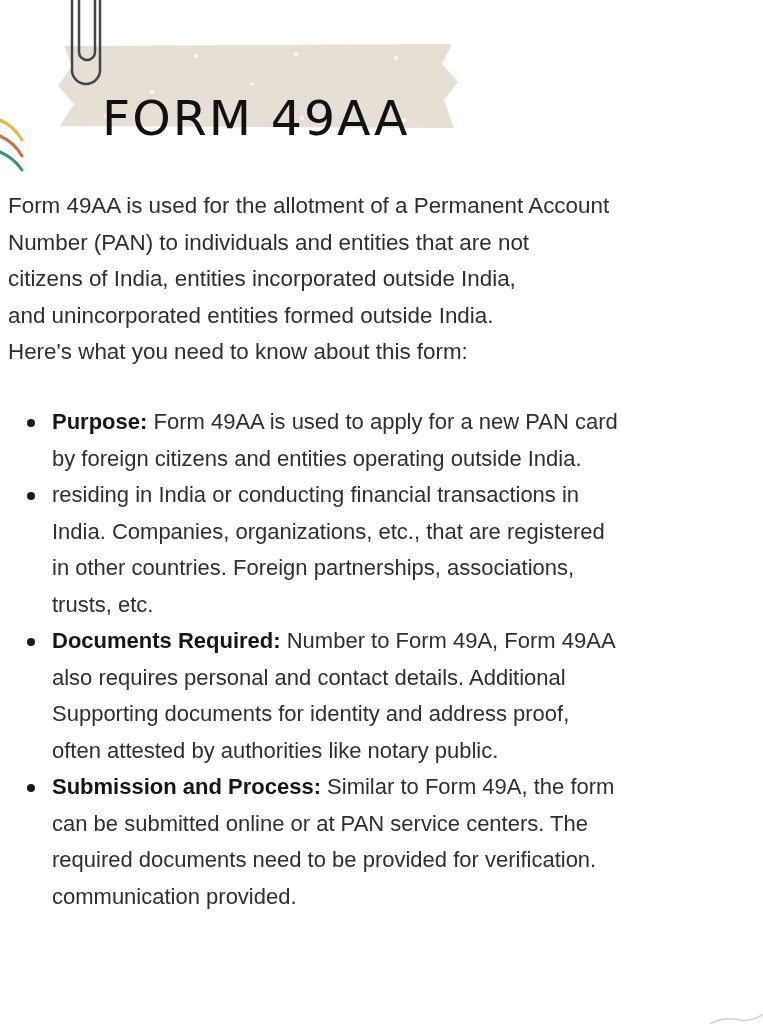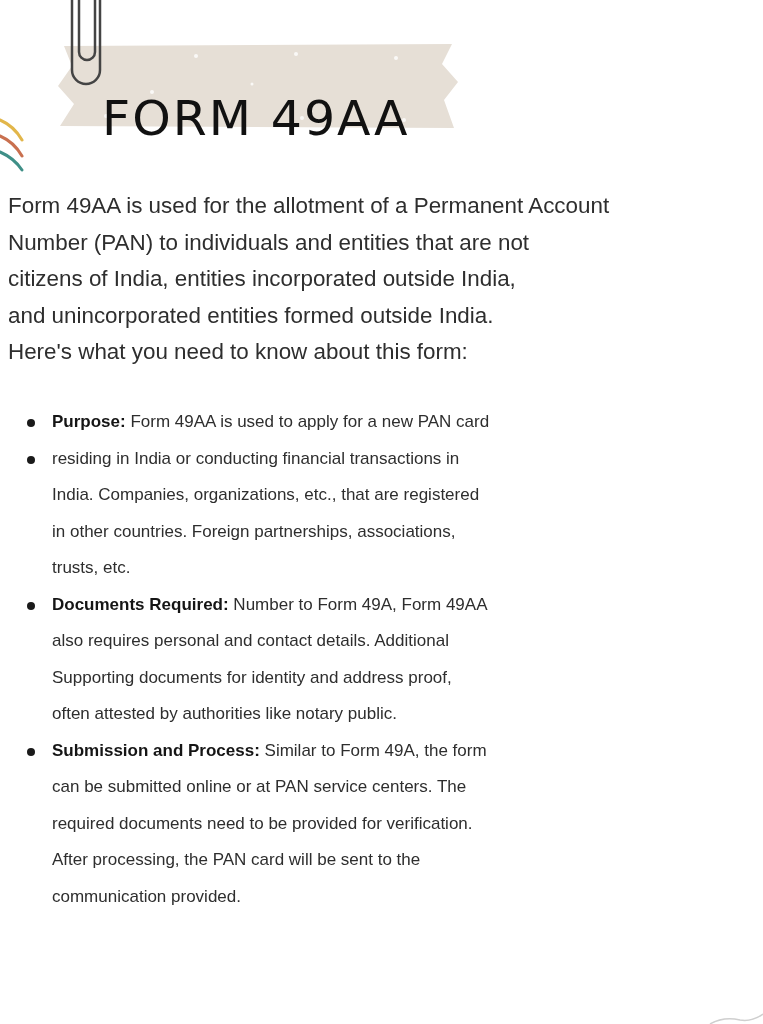--- a/index.html
+++ b/index.html
@@ -67,21 +67,21 @@
       position: absolute;
       left: 0; top: 404px;
       width: 763px;
       margin: 0;
       padding: 0;
       list-style: none;
     }
     .bullet {
       position: relative;
       padding-left: 52px;
-      font-size: 17px;
+      font-size: 22px;
       line-height: 36.5px;
       color: #2e2e2e;
       white-space: nowrap;
     }
     .bullet .dot {
       position: absolute;
       left: 27px; top: 15px;
       width: 8px; height: 8px;
       border-radius: 50%;
       background: #1a1a1a;
@@ -131,41 +131,41 @@
   <span class="line">Number (PAN) to individuals and entities that are not</span>
   <span class="line">citizens of India, entities incorporated outside India,</span>
   <span class="line">and unincorporated entities formed outside India.</span>
   <span class="line">Here's what you need to know about this form:</span>
 </div>
 
 <ul class="bullets">
   <li class="bullet">
     <span class="dot"></span>
     <span class="line"><span class="term">Purpose:</span><span> Form 49AA is used to apply for a new PAN card</span></span>
+    <span class="line">by foreign citizens and entities operating outside India.</span>
   </li>
   <li class="bullet">
     <span class="dot"></span>
     <span class="line">residing in India or conducting financial transactions in</span>
     <span class="line">India. Companies, organizations, etc., that are registered</span>
     <span class="line">in other countries. Foreign partnerships, associations,</span>
     <span class="line">trusts, etc.</span>
   </li>
   <li class="bullet">
     <span class="dot"></span>
     <span class="line"><span class="term">Documents Required:</span><span> Number to Form 49A, Form 49AA</span></span>
     <span class="line">also requires personal and contact details. Additional</span>
     <span class="line">Supporting documents for identity and address proof,</span>
     <span class="line">often attested by authorities like notary public.</span>
   </li>
   <li class="bullet">
     <span class="dot"></span>
     <span class="line"><span class="term">Submission and Process:</span><span> Similar to Form 49A, the form</span></span>
     <span class="line">can be submitted online or at PAN service centers. The</span>
     <span class="line">required documents need to be provided for verification.</span>
-    <span class="line">After processing, the PAN card will be sent to the</span>
     <span class="line">communication provided.</span>
   </li>
 </ul>
 
 <div class="deco-bottom">
   <svg width="63" height="14" viewBox="0 0 63 14">
     <path d="M10 14 Q24 6 40 10 Q52 12 63 4" fill="none" stroke="#cfcfcf" stroke-width="1.5"></path>
   </svg>
 </div>
 

